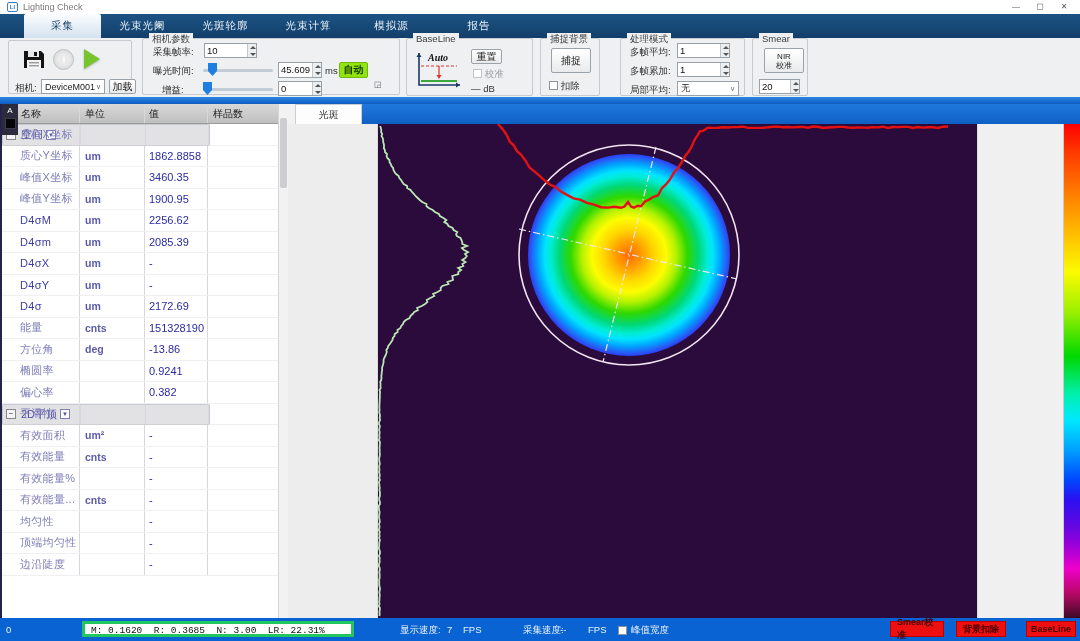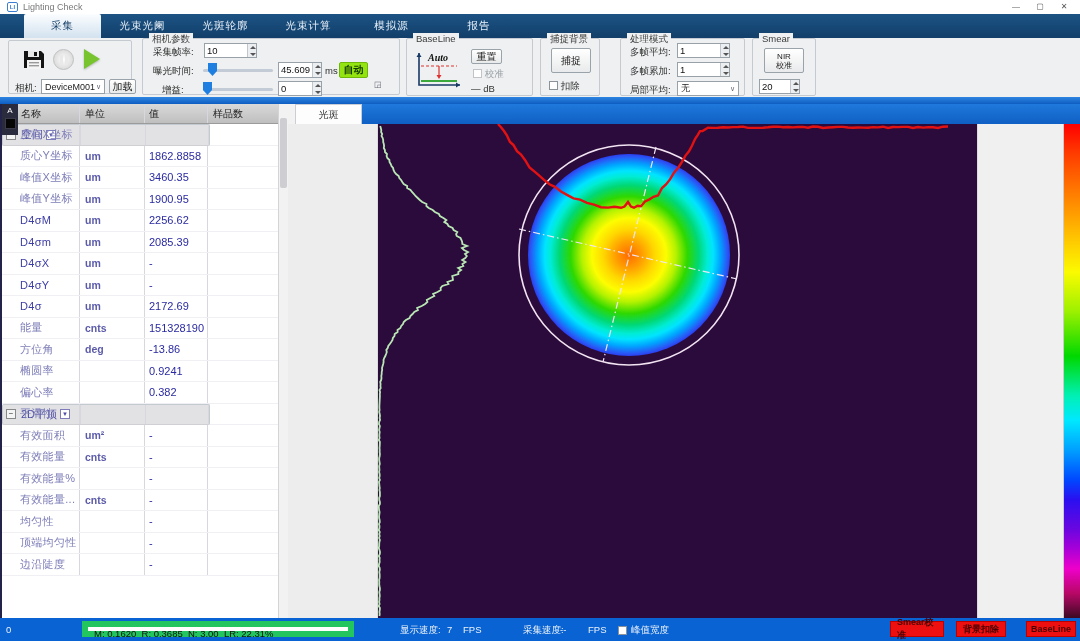--- a/index.html
+++ b/index.html
@@ -89,21 +89,21 @@
   .overlay { position:absolute; left:0; top:0; }
   .white-strip { width:86px; background:#f0f0f0; border-left:1px solid #dddddd; }
   .colorbar { width:17px; border-left:1px solid #cccccc;
     background:linear-gradient(#ff0000 0%, #ff3c00 6%, #ff8400 15%, #ffc400 23%, #fbfb00 30%,
       #9cf000 38%, #00d800 47%, #00f0b4 55%, #00e8ff 60%, #00a0ff 66%, #0048ff 72%,
       #2a10f0 76%, #6a06e0 82%, #a800d8 86%, #ee00ca 90%, #b80866 95%, #3c0a24 100%); }
 
   
   .statusbar { position:relative; height:23px; background:#0a63d2; color:#eaf2fc; font-size:9.5px; }
   .sb-left { position:absolute; left:6px; top:6px; }
-  .sb-metrics { position:absolute; left:82px; top:3px; width:272px; height:16px; background:#fff; border:6px solid #22c55e; color:#111; font-family:Liberation Sans, sans-serif; font-size:9.5px; line-height:14px; padding-left:6px; white-space:pre; }
+  .sb-metrics { position:absolute; left:82px; top:3px; width:272px; height:16px; background:#fff; border:3px solid #22c55e; color:#111; font-family:Liberation Mono, monospace; font-size:9.5px; line-height:14px; padding-left:6px; white-space:pre; }
   .sb-item { position:absolute; top:6px; }
   .sb-chk { position:absolute; top:6px; display:flex; align-items:center; gap:4px; }
   .red-btn { position:absolute; top:3px; height:16px; background:#ee1010; border:1px solid #b00; color:#4a0000; font-weight:bold; font-size:9px; display:flex; align-items:center; justify-content:center; padding:0 6px; }
 
   
   .icon-save { position:absolute; left:14px; top:8px; width:22px; height:21px; }
   .icon-pause { position:absolute; left:44px; top:8px; width:21px; height:21px; border-radius:50%; background:radial-gradient(#fdfdfd,#cfcfcf); border:1px solid #c0c0c0; }
   .icon-pause::after { content:""; position:absolute; left:6px; top:5px; width:3px; height:10px; background:#e9e9e9; box-shadow:5px 0 0 #e9e9e9; }
   .icon-play { position:absolute; left:75px; top:8px; width:0; height:0; border-top:10px solid transparent; border-bottom:10px solid transparent; border-left:16px solid #77c42e; filter:drop-shadow(0 1px 1px rgba(0,0,0,.25)); }
   .corner-glyph { position:absolute; color:#667; font-size:8px; }
@@ -233,21 +233,21 @@
             <i class="dn"></i>
           </span>
       </div>
       <span class="lbl" style="left:9px; top:45px;">局部平均:</span>
       <div class="combo" style="left:56px; top:42px; width:62px; height:15px;">
         <span>无</span>
           <span class="chev">∨</span>
       </div>
     </div>
 
-    <div class="group" style="left:752px; top:0px; width:64px; height:58px;">
+    <div class="group" style="left:752px; top:0px; width:56px; height:58px;">
       <span class="group-title">Smear</span>
       <div class="btn" style="position:absolute; left:11px; top:9px; width:40px; height:25px; white-space:pre-line; font-size:8px; line-height:9px; text-align:center;">NIR
 校准</div>
       <div class="spin" style="left:6px; top:40px; width:41px; height:15px;">
         <span class="sval">20</span>
         <span class="arrows">
             <i class="up"></i>
             <i class="dn"></i>
           </span>
       </div>

